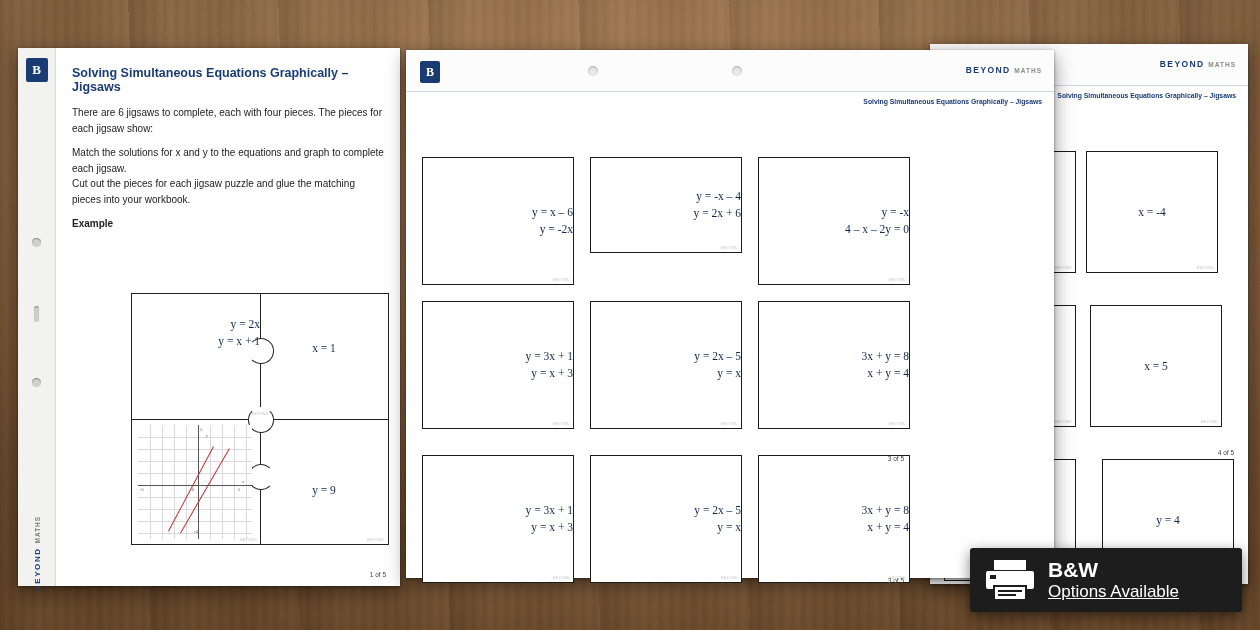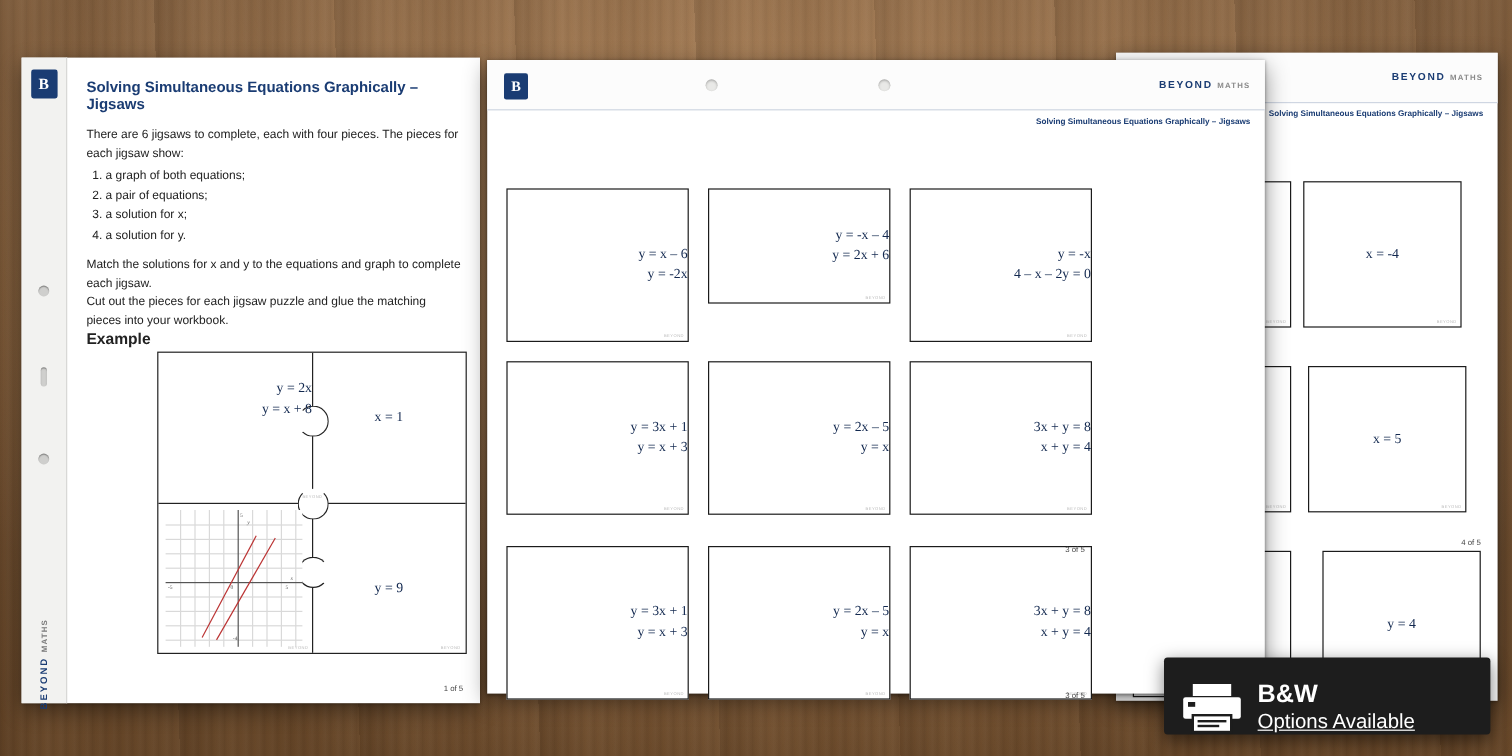--- a/index.html
+++ b/index.html
@@ -65,21 +65,21 @@
   .vert-brand .m { color:#7a7a7a; font-size:6.5px; letter-spacing:1px; }
 
   .page-body { flex:1; padding:14px 16px 10px 16px; position:relative; }
   .page-title {
     font-size:12.5px; color:#1a3c73; font-weight:bold; margin:4px 0 11px 0;
   }
   .intro { font-size:10px; color:#222; line-height:1.55; }
   .intro ol { margin:3px 0 0 0; padding-left:16px; }
   .intro ol li { margin:1px 0; }
   .para2 { margin-top:9px; }
-  .example-label { font-size:13px; font-weight:bold; color:#222; }
+  .example-label { font-size:10px; font-weight:bold; color:#222; margin-top:11px; }
 
   .example-box {
     position:absolute; left:75px; top:245px; width:258px; height:252px;
     border:1.1px solid #222;
   }
   .ex-v { position:absolute; left:50%; top:0; bottom:0; width:1.1px; background:#222; }
   .ex-h { position:absolute; left:0; right:0; top:50%; height:1.1px; background:#222; }
   .knob {
     position:absolute; background:#fff; border:1.1px solid #222;
   }
@@ -127,21 +127,21 @@
   .grid-wrap { position:relative; padding:8px 10px; }
   .piece {
     position:absolute; border:1.1px solid #1b1b1b; background:#fff;
   }
   .piece .cell-eq { top:50%; transform:translateY(-50%); }
 
   
   #bw-badge {
     position:absolute; right:18px; bottom:18px; width:272px; height:64px;
     background:#1d1d1d; color:#fff; border-radius:3px;
-    display:flex; align-items:flex-end; gap:12px; padding:0 14px;
+    display:flex; align-items:center; gap:12px; padding:0 14px;
     box-shadow:0 4px 14px rgba(0,0,0,0.5);
   }
   .printer-icon { width:52px; height:44px; flex:0 0 auto; }
   .bw-text { line-height:1.18; }
   .bw-1 { font-size:21px; font-weight:bold; }
   .bw-2 { font-size:17px;text-decoration:underline; }
 </style>
 </head>
 <body>
 
@@ -158,44 +158,38 @@
       <span>BEYOND</span>
       <span class="m">MATHS</span>
     </div>
   </div>
 
   <div class="page-body">
     <div class="page-title">Solving Simultaneous Equations Graphically – Jigsaws</div>
 
     <div class="intro">
       <div>There are 6 jigsaws to complete, each with four pieces. The pieces for each jigsaw show:</div>
-      <ol>
-        <li>a graph of both equations;</li>
-        <li>a pair of equations;</li>
-        <li>a solution for x;</li>
-        <li>a solution for y.</li>
-      </ol>
       <div class="para2">Match the solutions for x and y to the equations and graph to complete each jigsaw.</div>
       <div>Cut out the pieces for each jigsaw puzzle and glue the matching pieces into your workbook.</div>
     </div>
 
     <div class="example-label">Example</div>
 
     <div class="example-box">
       <div class="ex-v"></div>
       <div class="ex-h"></div>
 
       <div class="knob tab-right" style="left:116px;top:44px;border-radius:50%;background:#fff;border-left-color:#fff;"></div>
       <div class="knob tab-right" style="left:116px;top:170px;background:#fff;border-right-color:#fff;border-radius:50%;"></div>
       <div class="knob tab-right" style="left:116px;top:113px;background:#fff;border-top-color:#fff;border-radius:50%;"></div>
 
       <div style="position:absolute;left:0;top:22px;width:50%;">
         <div class="cell-eq" style="position:relative;">
           <div class="eq-line">y = 2x</div>
-          <div class="eq-line">y = x + 8</div>
+          <div class="eq-line">y = x + 1</div>
         </div>
       </div>
 
       <div style="position:absolute;right:0;top:48px;width:50%;">
         <div class="cell-eq" style="position:relative;">x = 1</div>
       </div>
 
       <div style="position:absolute;right:0;bottom:48px;width:50%;">
         <div class="cell-eq" style="position:relative;">y = 9</div>
       </div>

